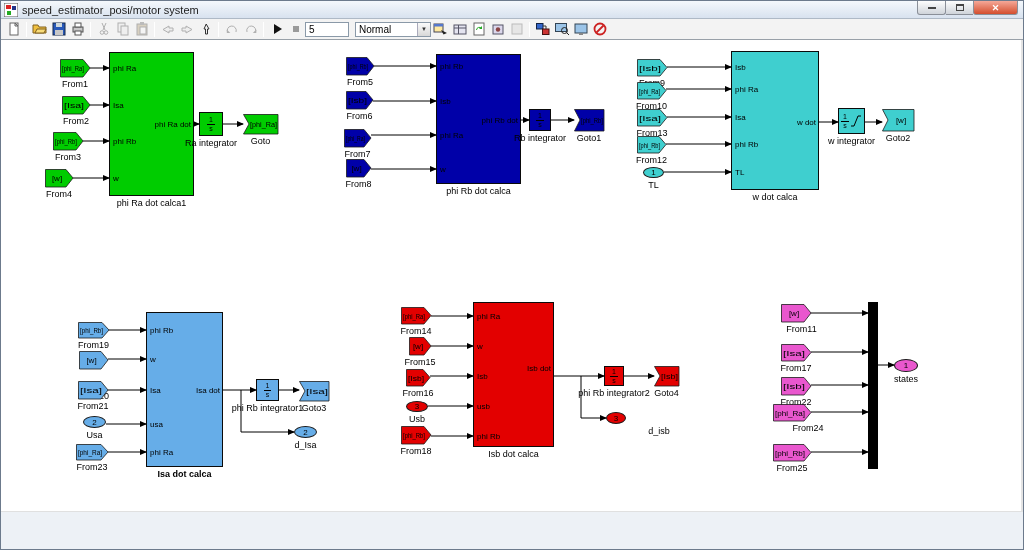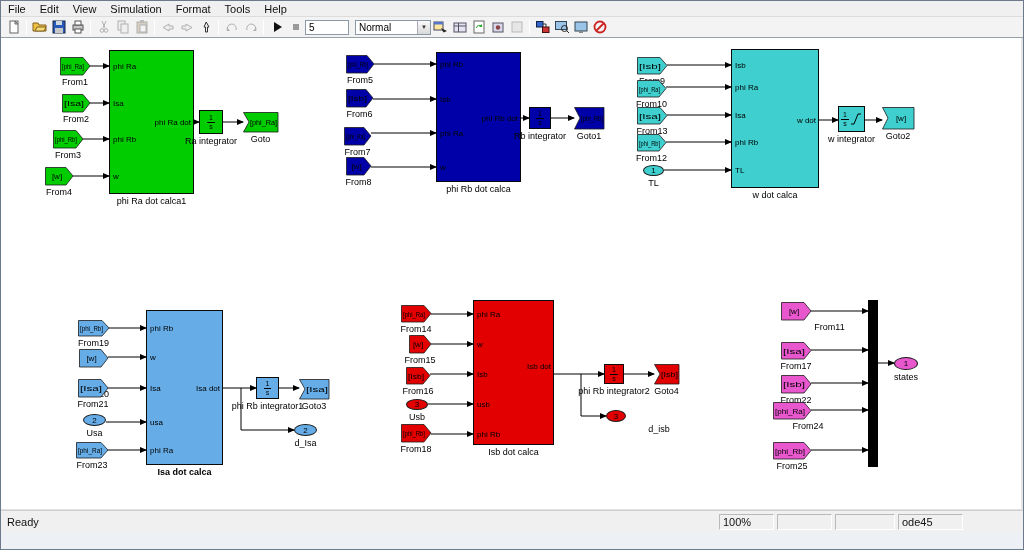--- a/index.html
+++ b/index.html
@@ -51,30 +51,43 @@
   .sb-ready { flex:1; }
   .sb-cell { height:16px; border:1px solid #b9b9b9; border-bottom-color:#fff; border-right-color:#fff; background:#f0f0f0; margin-right:3px; padding:1px 3px; font-size:11px; }
   .w55 { width:55px; } .w60 { width:60px; } .w65 { width:65px; }
   .sb-end { width:55px; }
 </style>
 </head>
 <body>
 
 <div class="window">
 
-
-  <div class="menubar">
-    <span class="mi">File</span>
-    <span class="mi">Edit</span>
-    <span class="mi">View</span>
-    <span class="mi">Simulation</span>
-    <span class="mi">Format</span>
-    <span class="mi">Tools</span>
-    <span class="mi">Help</span>
+  <div class="titlebar">
+    <span class="appicon">
+      <svg width="14" height="14">
+          <rect x="0" y="0" width="14" height="14" fill="#fff" stroke="#555"></rect>
+          <rect x="2" y="2" width="5" height="4" fill="#d22"></rect>
+          <rect x="8" y="3" width="4" height="4" fill="#238"></rect>
+          <rect x="3" y="8" width="4" height="4" fill="#2a2"></rect>
+        </svg>
+    </span>
+    <span class="title">speed_estimator_posi/motor system</span>
+    <span class="winbtns">
+      <span class="wbtn min">
+          <span class="minglyph"></span>
+        </span>
+      <span class="wbtn max">
+          <span class="maxglyph"></span>
+        </span>
+      <span class="wbtn close">
+          <span>✕</span>
+        </span>
+    </span>
   </div>
+
 
   <div class="toolbar">
     <span id="tb-left" style="display:flex;align-items:center;">
         <span class="tbtn">
           <svg width="16" height="16">
             <rect x="4" y="2" width="8" height="12" fill="#fff" stroke="#666"></rect>
             <path d="M9 2l3 3h-3z" fill="#ddd" stroke="#666"></path>
           </svg>
         </span>
         <span class="tsep"></span>
@@ -441,21 +454,21 @@
       <div class="blk-label" style="left: 415px; top: 406px;">From18</div>
       <svg class="tagsvg" width="27" height="22" style="left: 653px; top: 326px;">
         <polygon points="0.5,0.5 25,0.5 25,20 0.5,20 6,10" fill="#E30000" stroke="#1a1a1a" stroke-width="0.8"></polygon>
         <text x="15.5" y="13" text-anchor="middle" font-size="8" fill="#000" textLength="17" lengthAdjust="spacingAndGlyphs">[Isb]</text>
       </svg>
       <div class="blk-label" style="left: 665.5px; top: 348px;">Goto4</div>
       <svg class="tagsvg" width="32" height="20" style="left: 780px; top: 264px;">
         <polygon points="0.5,0.5 23,0.5 30,9 23,18 0.5,18" fill="#E957CE" stroke="#1a1a1a" stroke-width="0.8"></polygon>
         <text x="13" y="12" text-anchor="middle" font-size="8" fill="#000">[w]</text>
       </svg>
-      <div class="blk-label" style="left: 823px; top: 284px; padding-left: 11px;">From11</div>
+      <div class="blk-label" style="left: 795px; top: 284px; padding-left: 11px;">From11</div>
       <svg class="tagsvg" width="32" height="19" style="left: 780px; top: 304px;">
         <polygon points="0.5,0.5 23,0.5 30,8.5 23,17 0.5,17" fill="#E957CE" stroke="#1a1a1a" stroke-width="0.8"></polygon>
         <text x="13" y="11.5" text-anchor="middle" font-size="8" fill="#000" textLength="22" lengthAdjust="spacingAndGlyphs">[Isa]</text>
       </svg>
       <div class="blk-label" style="left: 795px; top: 323px;">From17</div>
       <svg class="tagsvg" width="32" height="20" style="left: 780px; top: 337px;">
         <polygon points="0.5,0.5 23,0.5 30,9 23,18 0.5,18" fill="#E957CE" stroke="#1a1a1a" stroke-width="0.8"></polygon>
         <text x="13" y="12" text-anchor="middle" font-size="8" fill="#000" textLength="22" lengthAdjust="spacingAndGlyphs">[Isb]</text>
       </svg>
       <div class="blk-label" style="left: 795px; top: 357px;">From22</div>
@@ -515,22 +528,14 @@
       <div class="blk-label" style="left: 304.5px; top: 400px;">d_Isa</div>
       <div class="oval" style="left: 405px; top: 361px; width: 22px; height: 11px; background: rgb(227, 0, 0);">3</div>
       <div class="blk-label" style="left: 416px; top: 374px;">Usb</div>
       <div class="oval" style="left: 605px; top: 372px; width: 20px; height: 12px; background: rgb(227, 0, 0);">3</div>
       <div class="blk-label" style="left: 615px; top: 386px; margin-left: 43px;">d_isb</div>
       <div class="oval" style="left: 893px; top: 319px; width: 24px; height: 13px; background: rgb(233, 87, 206);">1</div>
       <div class="blk-label" style="left: 905px; top: 334px;">states</div>
       <div class="mux" style="left: 867px; top: 262px; width: 10px; height: 167px; background: rgb(0, 0, 0);"></div>
     </div>
 
-  <div class="statusbar">
-    <span class="sb-ready">Ready</span>
-    <span class="sb-cell w55">100%</span>
-    <span class="sb-cell w55"></span>
-    <span class="sb-cell w60"></span>
-    <span class="sb-cell w65">ode45</span>
-    <span class="sb-end"></span>
-  </div>
 
 </div>
 
 </body></html>

